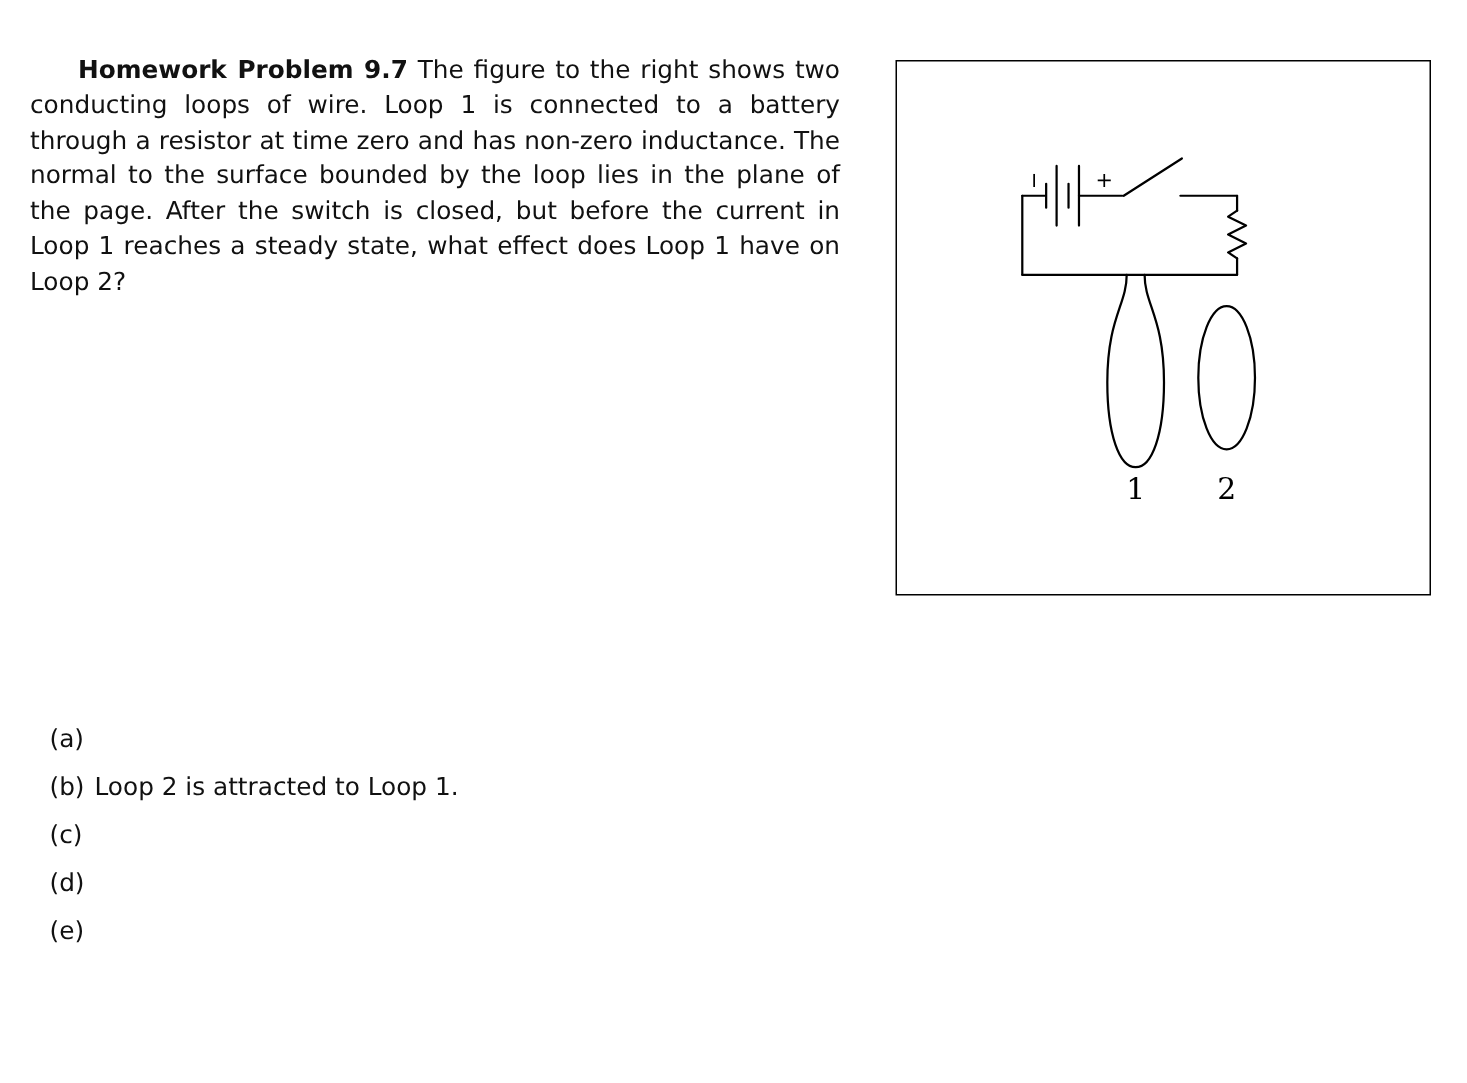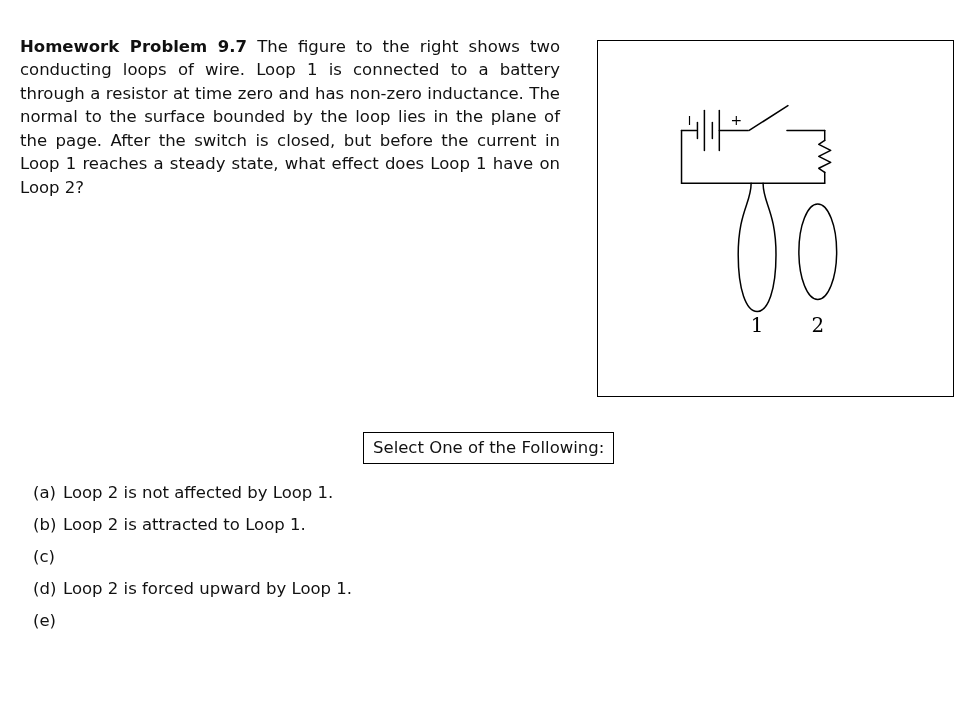--- a/index.html
+++ b/index.html
@@ -22,20 +22,21 @@
     position: absolute;
     left: 20px;
     top: 18px;
     width: 540px;
     font-size: 16.5px;
     line-height: 23.5px;
     text-align: justify;
   }
   .problem .title {
     font-weight: 700;
+    margin-left: 32px;
   }
 
   
   .figure-box {
     position: absolute;
     left: 597px;
     top: 40px;
     width: 357px;
     height: 357px;
     border: 1.5px solid #000000;
@@ -128,41 +129,38 @@
         <ellipse cx="221" cy="212" rx="19" ry="48"></ellipse>
       </g>
 
       <text class="circ-label" x="92" y="84" font-size="12" text-anchor="middle">I</text>
       <text class="circ-label" x="139" y="84" font-size="14" text-anchor="middle">+</text>
       <text class="loop-number" x="160" y="293" font-size="20" text-anchor="middle">1</text>
       <text class="loop-number" x="221" y="293" font-size="20" text-anchor="middle">2</text>
     </svg>
   </div>
 
-  <div class="select-box">Select One of the Following:</div>
 
   <div class="options">
 
     <div class="option">
       <span class="opt-letter">(a)</span>
-      <span class="opt-text">Loop 2 is not affected by Loop 1.</span>
     </div>
 
     <div class="option">
       <span class="opt-letter">(b)</span>
       <span class="opt-text">Loop 2 is attracted to Loop 1.</span>
     </div>
 
     <div class="option">
       <span class="opt-letter">(c)</span>
     </div>
 
     <div class="option">
       <span class="opt-letter">(d)</span>
-      <span class="opt-text">Loop 2 is forced upward by Loop 1.</span>
     </div>
 
     <div class="option">
       <span class="opt-letter">(e)</span>
     </div>
 
   </div>
 
 </div>
 

